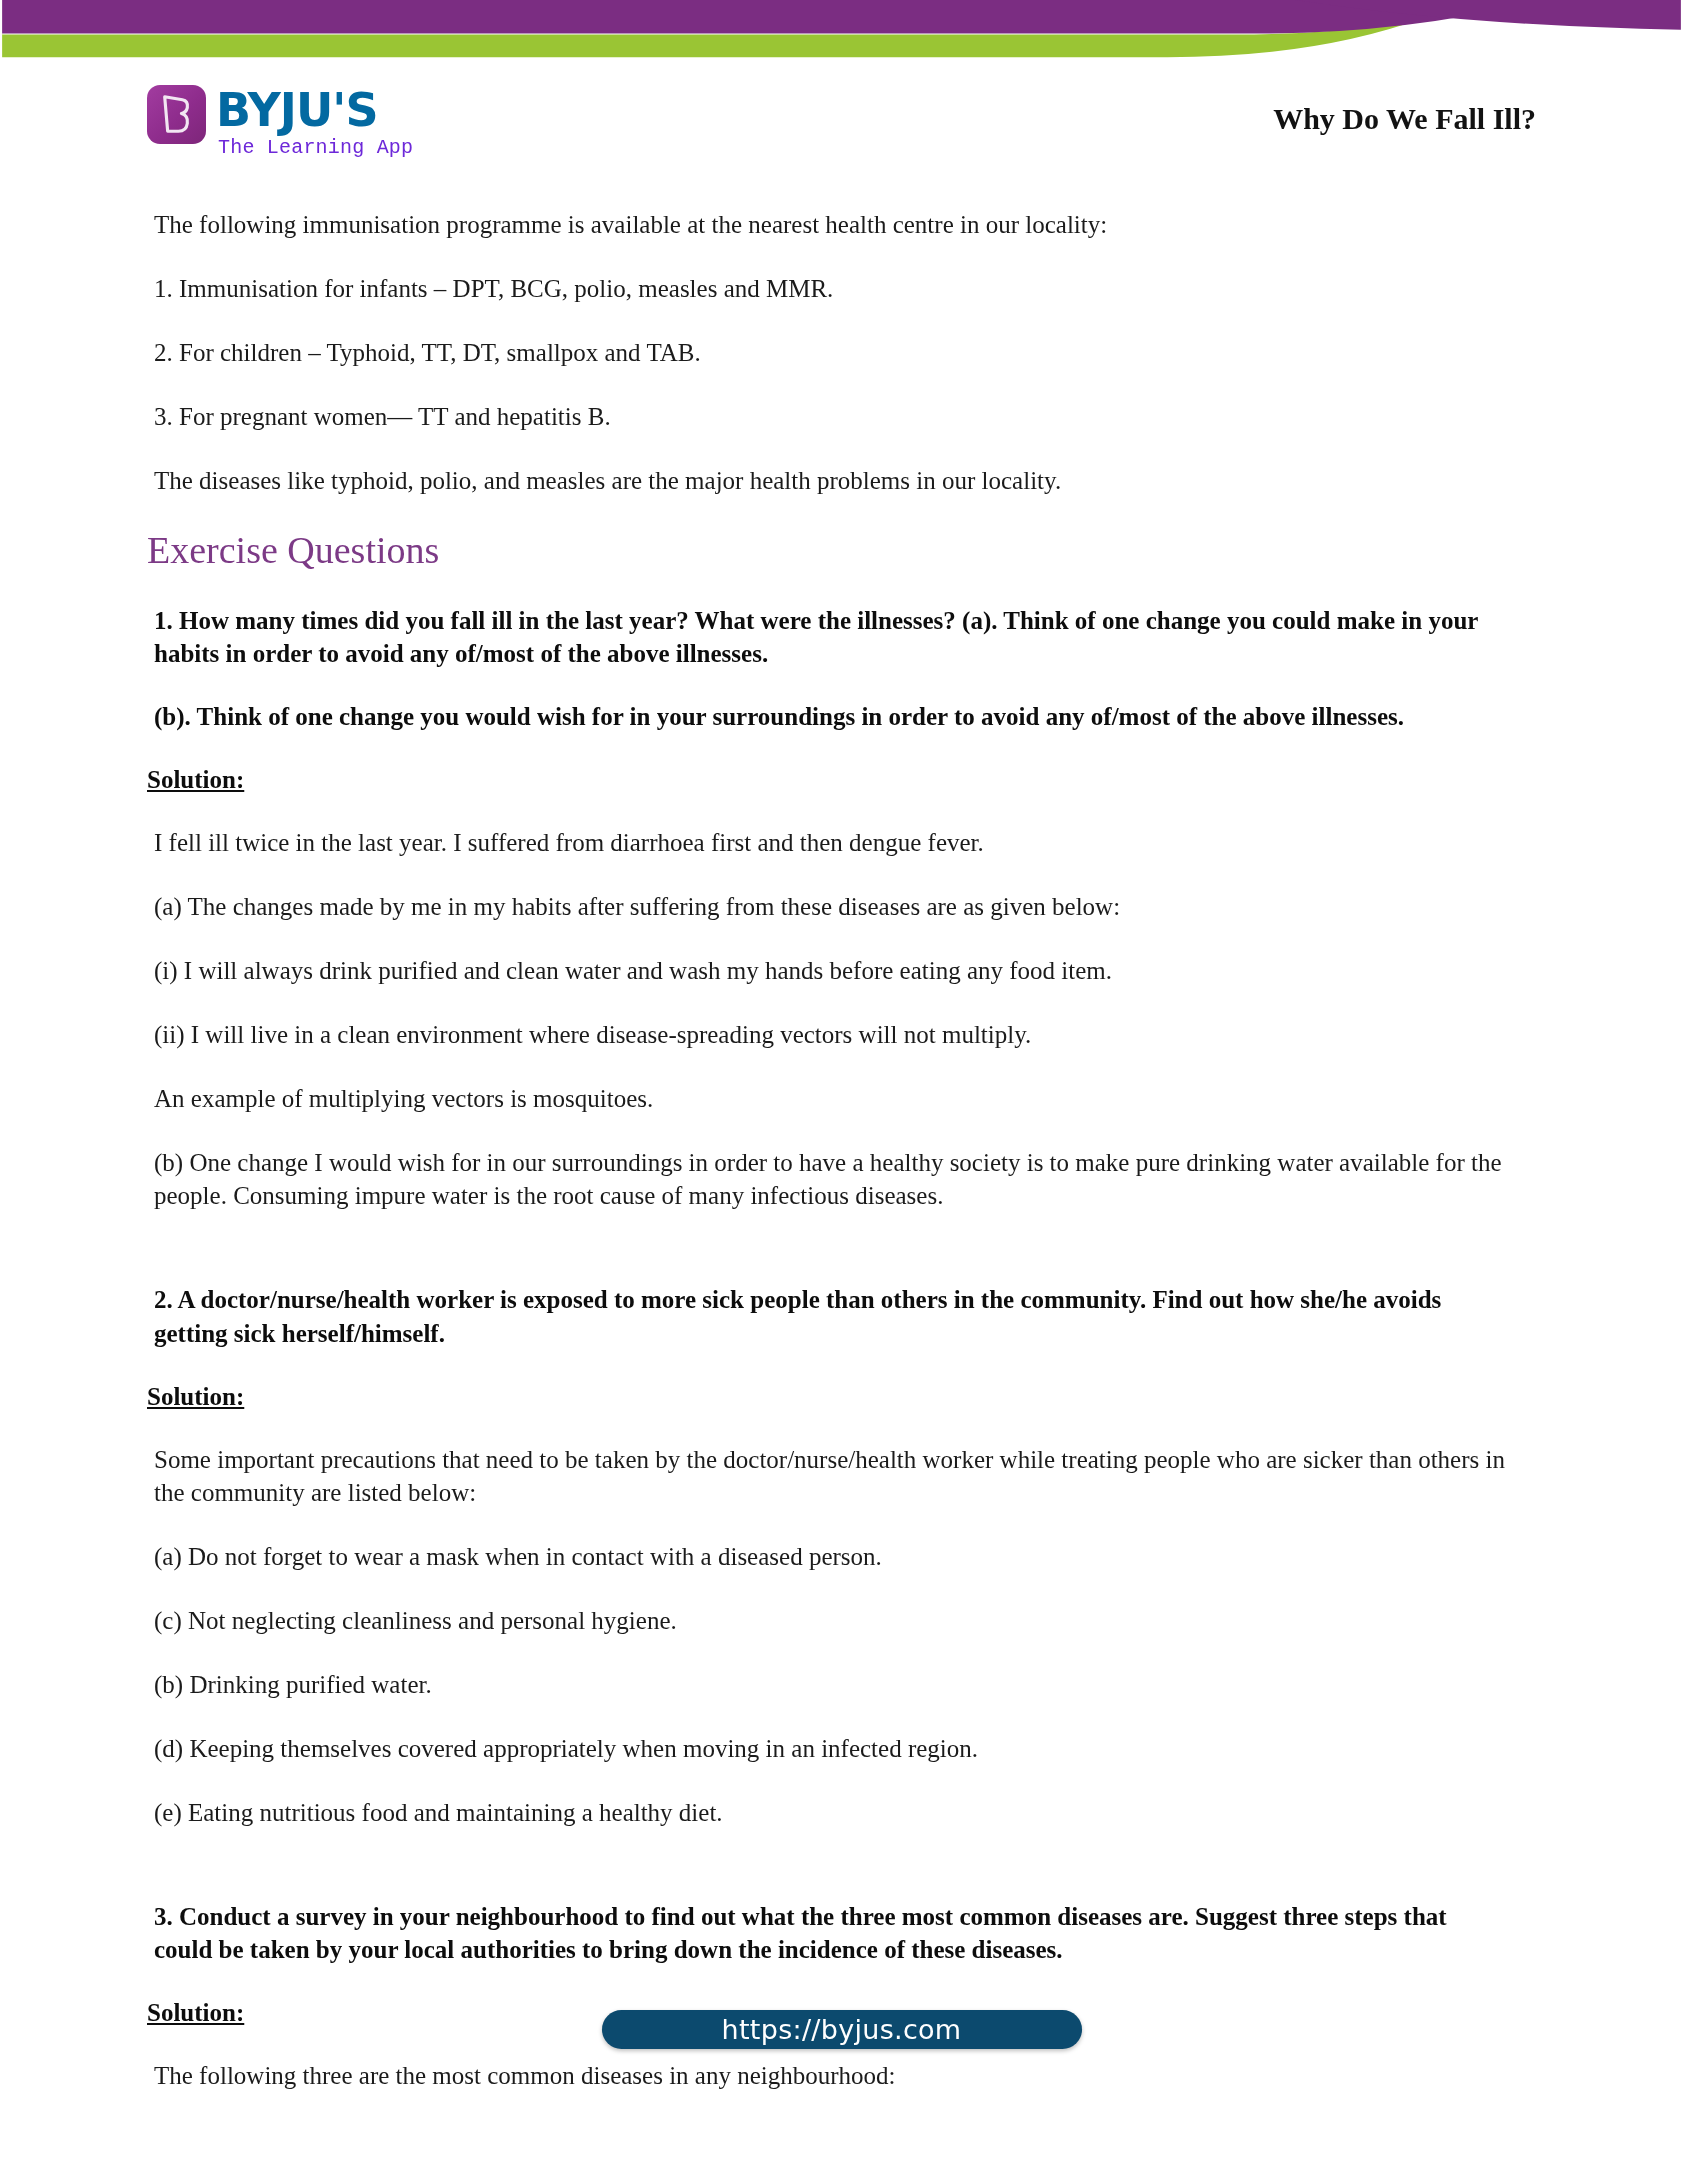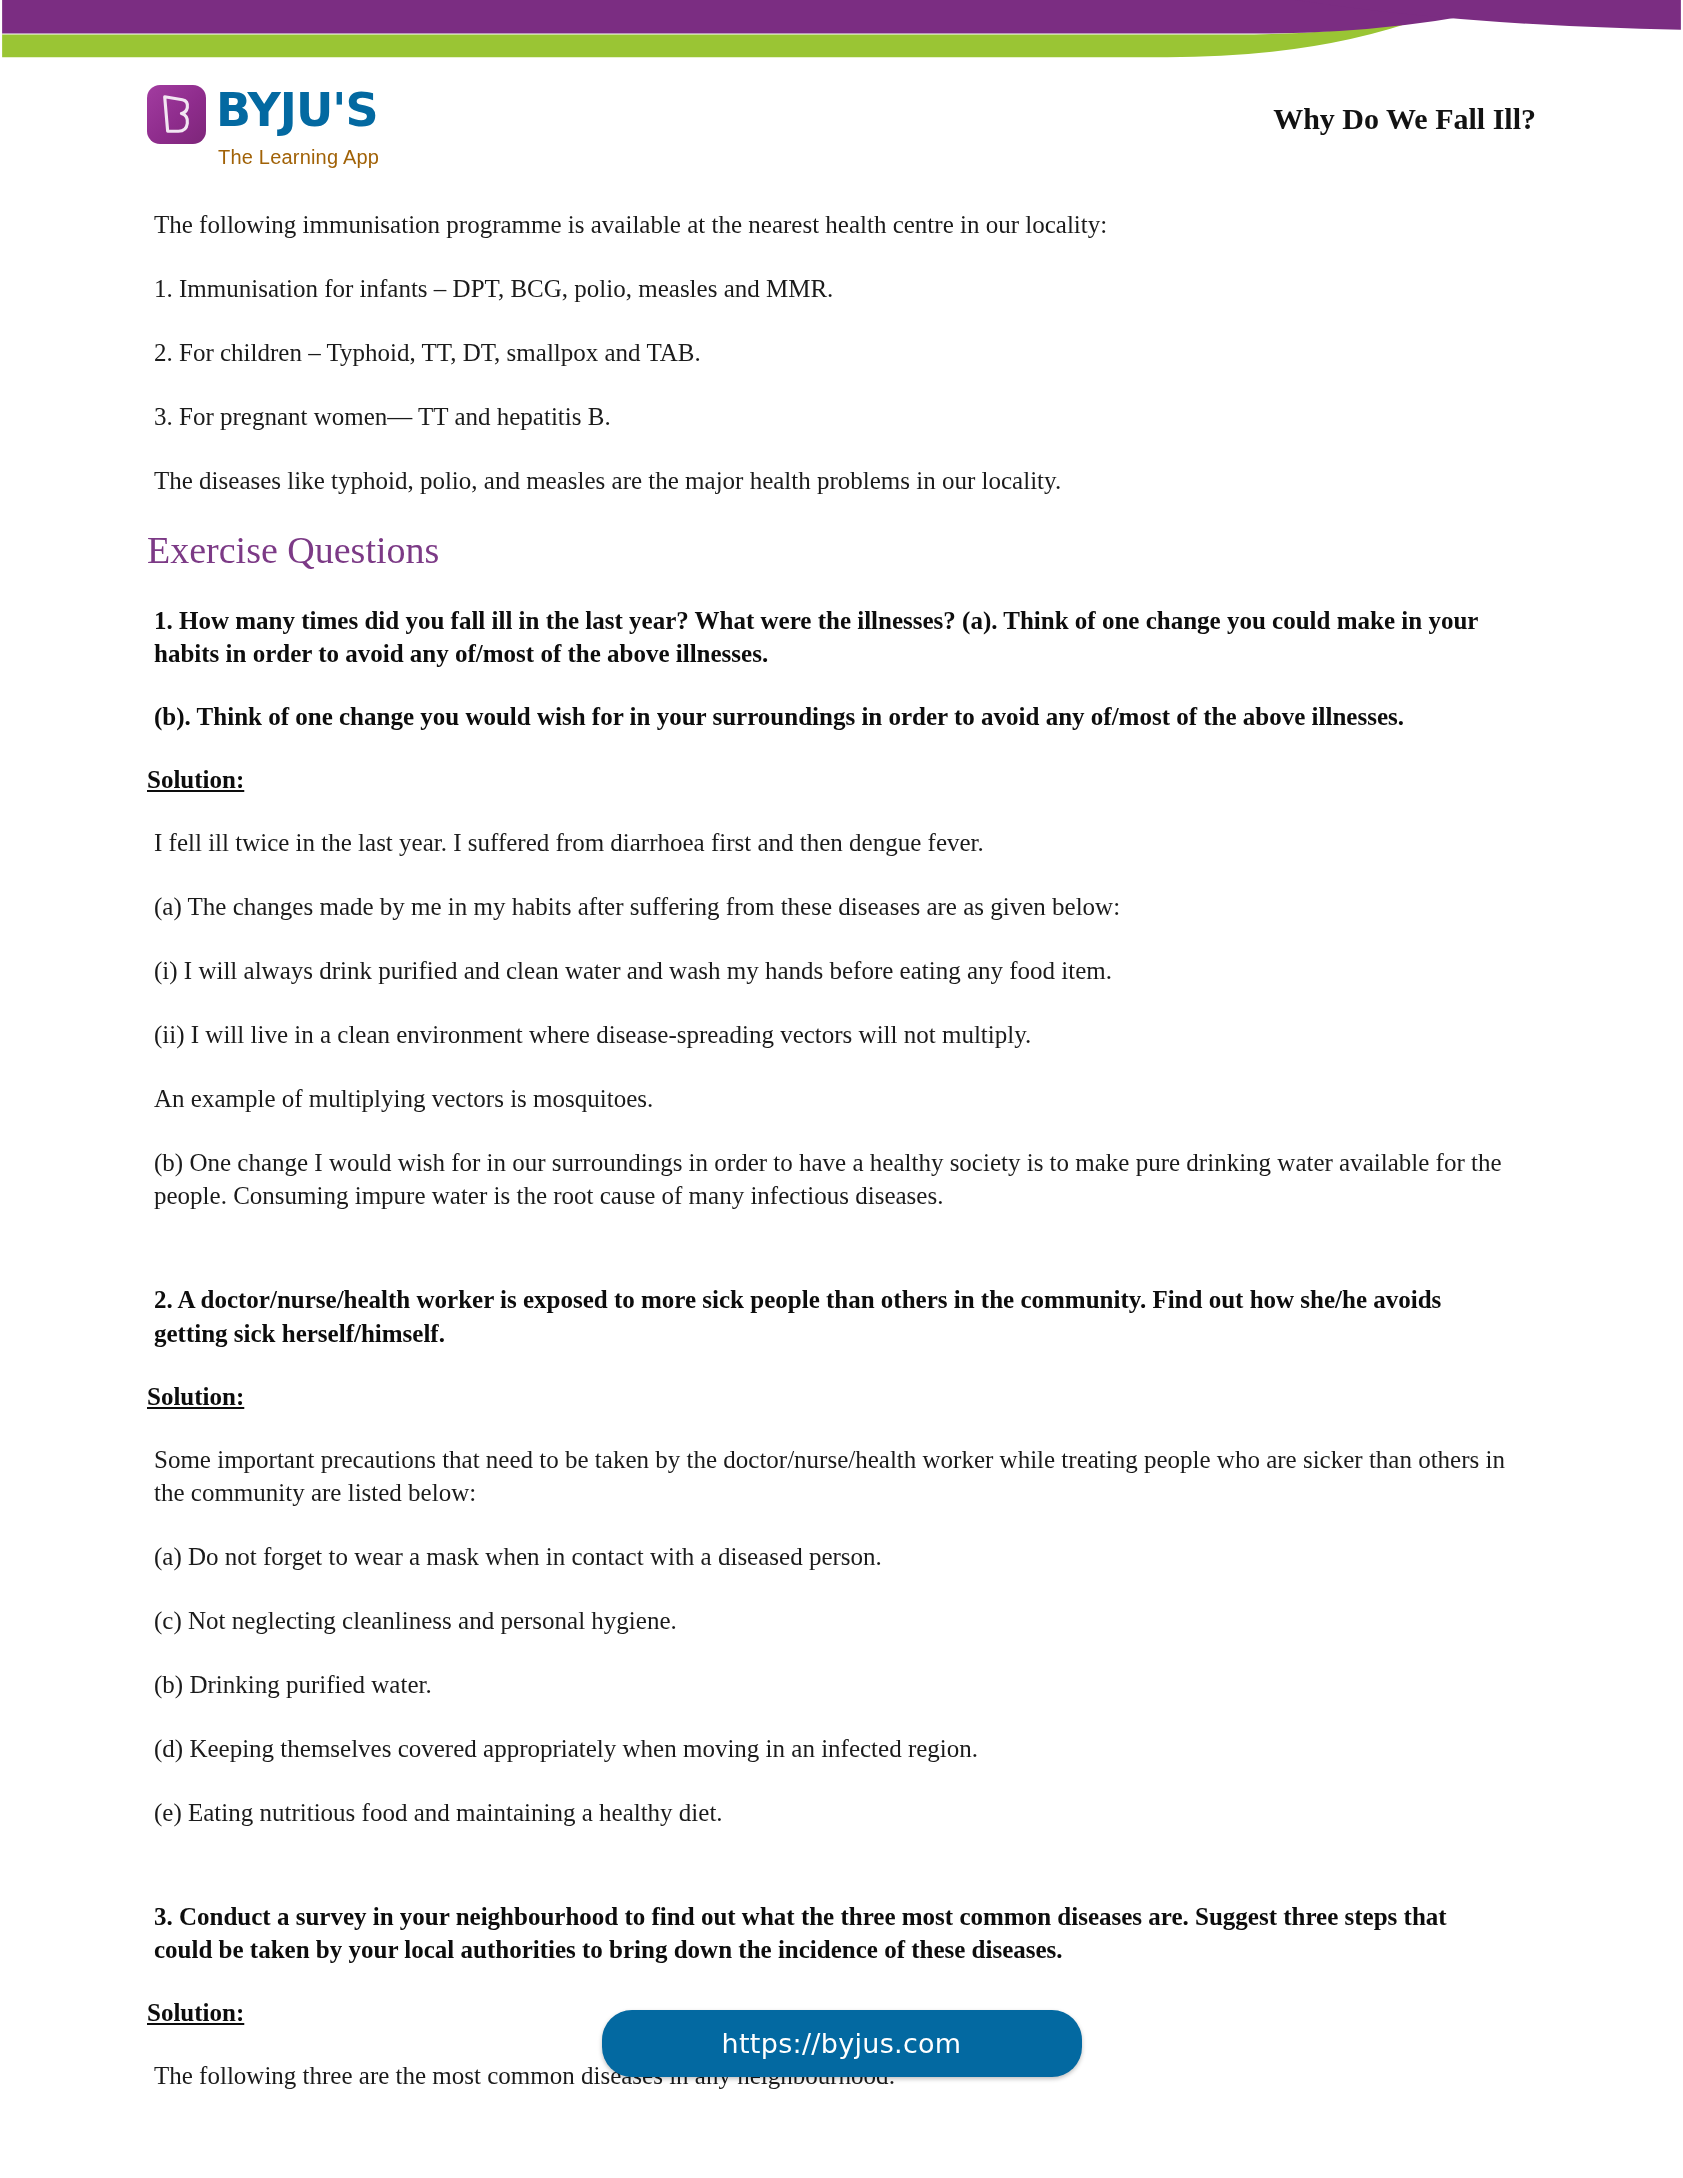--- a/index.html
+++ b/index.html
@@ -54,24 +54,24 @@
     font-family: "DejaVu Sans", sans-serif;
     font-weight: bold;
     font-size: 46px;
     letter-spacing: -1px;
     color: #0369a1;
     line-height: 1;
   }
   .logo-tagline {
     position: absolute;
     left: 71px;
-    top: 61px;
-    font-family: Liberation Sans, sans-serif;
+    top: 51px;
+    font-family: Liberation Mono, monospace;
     font-size: 20px;
-    color: #a16207;
+    color: #6d28d9;
     letter-spacing: 0.2px;
   }
 
   
   .header-title {
     position: absolute;
     right: 147px;
     top: 99px;
     width: 891px;
     text-align: right;
@@ -128,23 +128,23 @@
 
   .gap-lg { height: 40px; }
 
   
   .footer-pill {
     position: absolute;
     left: 50%;
     transform: translateX(-50%);
     top: 2010px;
     width: 480px;
-    height: 67px;
+    height: 39px;
     border-radius: 30px;
-    background: #0369a1;
+    background: #0c4a6e;
     box-shadow: 0 2px 4px rgba(0,0,0,0.25);
     display: flex;
     align-items: center;
     justify-content: center;
   }
   .footer-pill-text {
     font-family: "DejaVu Sans", sans-serif;
     font-size: 27px;
     color: #ffffff;
     letter-spacing: 0.3px;

